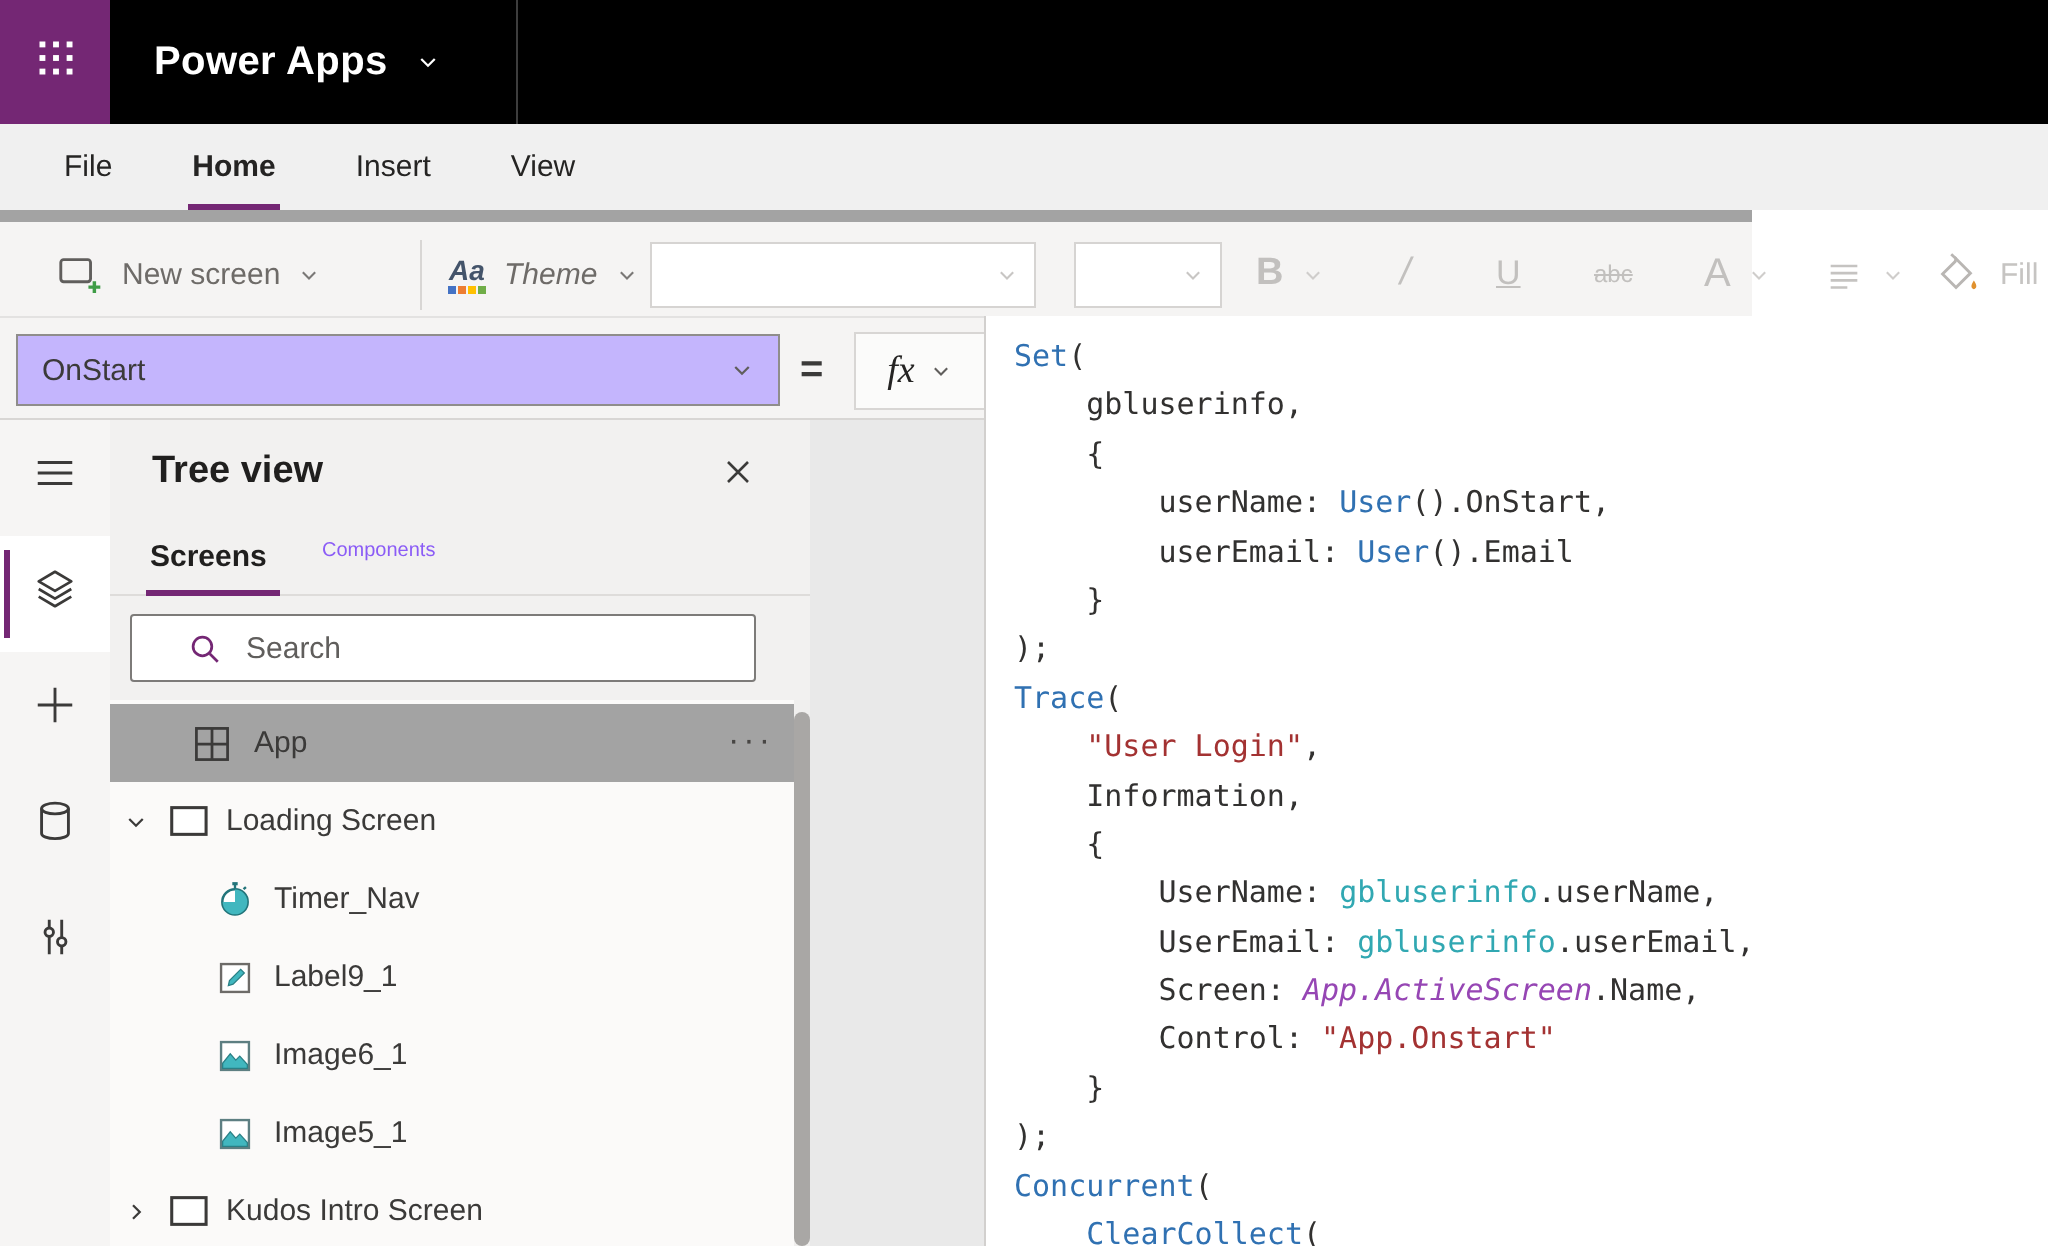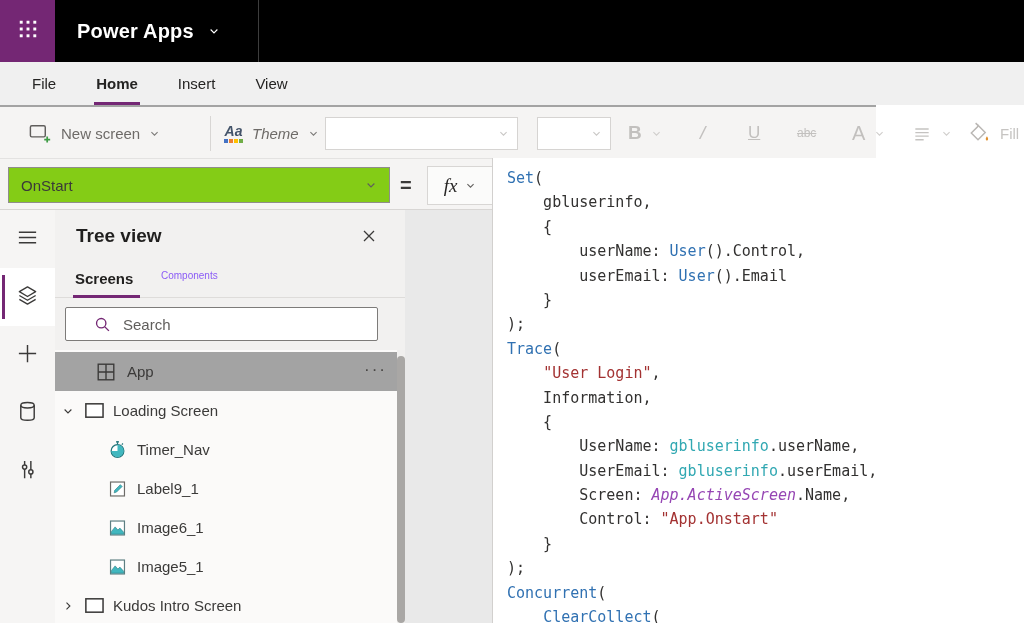--- a/index.html
+++ b/index.html
@@ -15,21 +15,21 @@
   #title-chev { margin-left:14px; color:#fff; width:12px; height:12px; display:inline-flex; }
   #title-chev svg { width:12px; height:12px; }
   #topbar-divider { position:absolute; left:258px; top:0; width:1px; height:62px; background:#3d3d3d; }
 
   
   #menubar { position:absolute; left:0; top:62px; width:1024px; height:43px; background:#f0f0f0; display:flex; align-items:stretch; padding-left:30px; }
   .menu-item { display:flex; align-items:center; font-size:15px; color:#252423; margin-right:36px; border-bottom:3px solid transparent; padding:3px 2px 0 2px; cursor:pointer; }
   .menu-item.active { font-weight:700; border-bottom-color:#742774; }
 
   
-  #toolbar { position:absolute; left:0; top:105px; width:876px; height:53px; background:#f5f4f3; border-top:2px solid #a3a3a3;text-align:right; }
+  #toolbar { position:absolute; left:0; top:105px; width:876px; height:53px; background:#f5f4f3; border-top:6px solid #a3a3a3;text-align:right; }
   .tb-btn { position:absolute; top:0; height:52px; display:flex; align-items:center; gap:9px; cursor:pointer; color:#6e6b68; font-size:15px; }
   .tb-btn .chev { width:11px; height:11px; display:inline-flex; color:#7a7想8; color:#7a7876; }
   .tb-btn .chev svg { width:11px; height:11px; }
   #new-screen-btn { left:28px; }
   #new-screen-btn .ic { width:24px; height:22px; }
   .tb-divider { position:absolute; top:9px; height:35px; width:1px; background:#d8d6d4; }
   #theme-btn { left:224px;font-style:italic; }
   .aa-wrap { display:flex; flex-direction:column; align-items:center; line-height:1; }
   .aa-glyph { font-size:14px; font-weight:700; color:#44546a; }
   .aa-dots { display:flex; gap:1px; margin-top:1px; }
@@ -45,21 +45,21 @@
   #italic-btn { left:700px; } #italic-btn .glyph { font-size:19px; font-style:italic; }
   #underline-btn { left:748px; } #underline-btn .glyph { font-size:17px; text-decoration:underline; }
   #strike-btn { left:797px; } #strike-btn .glyph { font-size:12px; text-decoration:line-through; }
   #fontcolor-btn { left:852px; } #fontcolor-btn .glyph { font-size:20px; }
   #align-btn { left:912px; } #align-btn .ic { width:20px; height:18px; color:#c5c3c1; }
   #fill-btn { left:966px; } #fill-btn .ic { width:25px; height:23px; }
   #fill-btn .lbl { color:#c6c4c2; }
 
   
   #formula-row { position:absolute; left:0; top:158px; width:492px; height:52px; background:#f5f4f3; border-top:1px solid #e3e2e1; border-bottom:1px solid #d8d6d4; }
-  #property-combo { position:absolute; left:8px; top:8px; width:382px; height:36px; background:#84cc16; border:1px solid #8f8d8b; display:flex; align-items:center; padding:0 12px; font-size:15px; color:#3b3a39; cursor:pointer; }
+  #property-combo { position:absolute; left:8px; top:8px; width:382px; height:36px; background:#c4b5fd; border:1px solid #8f8d8b; display:flex; align-items:center; padding:0 12px; font-size:15px; color:#3b3a39; cursor:pointer; }
   #property-combo .chev { margin-left:auto; width:12px; height:12px; color:#605e5c; display:inline-flex; }
   #property-combo .chev svg { width:12px; height:12px; }
   #equals-sign { position:absolute; left:400px; top:0; height:52px; display:flex; align-items:center; font-size:20px; font-weight:700; color:#3b3a39; }
   #fx-btn { position:absolute; left:427px; top:7px; width:66px; height:39px; background:#fbfbfa; border:1px solid #d8d6d4; display:flex; align-items:center; justify-content:center; gap:8px; cursor:pointer; }
   #fx-btn .fx-glyph { font-family:Liberation Serif, serif; font-style:italic; font-size:19px; color:#252423; }
   #fx-btn .chev { width:11px; height:11px; color:#605e5c; display:inline-flex; }
   #fx-btn .chev svg { width:11px; height:11px; }
 
   
   #code-panel { position:absolute; left:492px; top:158px; width:456px; height:465px; background:#fff; border-left:1px solid #d2d0ce; padding:8px 0 0 14px; overflow:hidden; cursor:text; }
@@ -250,21 +250,21 @@
             <path d="M3.5 6 8 10.5 12.5 6"></path>
           </svg>
         </span>
     </div>
   </div>
 
   <div id="code-panel">
       <div class="code-line"><span class="tok-k">Set</span><span class="tok-t">(</span></div>
       <div class="code-line"><span class="tok-t">    gbluserinfo,</span></div>
       <div class="code-line"><span class="tok-t">    {</span></div>
-      <div class="code-line"><span class="tok-t">        userName: </span><span class="tok-k">User</span><span class="tok-t">().Control,</span></div>
+      <div class="code-line"><span class="tok-t">        userName: </span><span class="tok-k">User</span><span class="tok-t">().OnStart,</span></div>
       <div class="code-line"><span class="tok-t">        userEmail: </span><span class="tok-k">User</span><span class="tok-t">().Email</span></div>
       <div class="code-line"><span class="tok-t">    }</span></div>
       <div class="code-line"><span class="tok-t">);</span></div>
       <div class="code-line"><span class="tok-k">Trace</span><span class="tok-t">(</span></div>
       <div class="code-line"><span class="tok-t">    </span><span class="tok-s">"User Login"</span><span class="tok-t">,</span></div>
       <div class="code-line"><span class="tok-t">    Information,</span></div>
       <div class="code-line"><span class="tok-t">    {</span></div>
       <div class="code-line"><span class="tok-t">        UserName: </span><span class="tok-v">gbluserinfo</span><span class="tok-t">.userName,</span></div>
       <div class="code-line"><span class="tok-t">        UserEmail: </span><span class="tok-v">gbluserinfo</span><span class="tok-t">.userEmail,</span></div>
       <div class="code-line"><span class="tok-t">        Screen: </span><span class="tok-o">App.ActiveScreen</span><span class="tok-t">.Name,</span></div>

